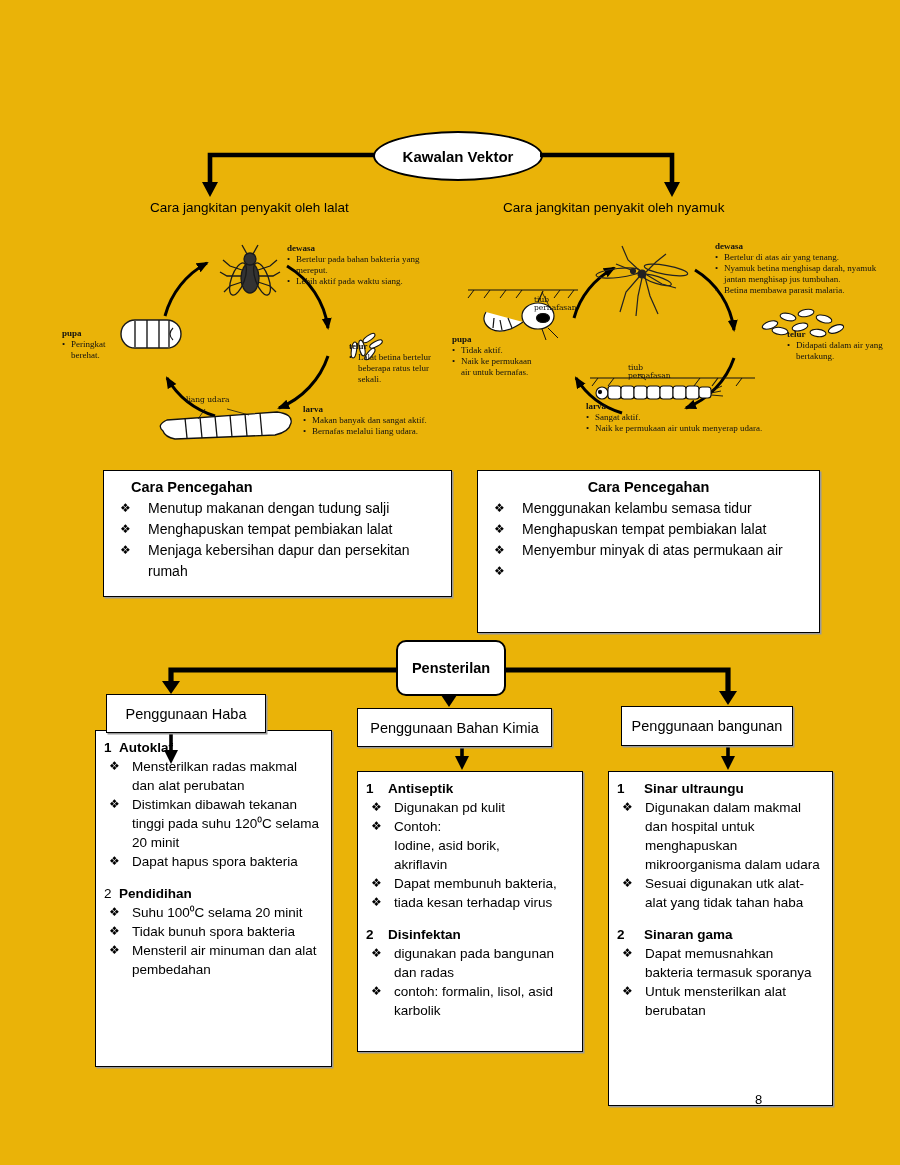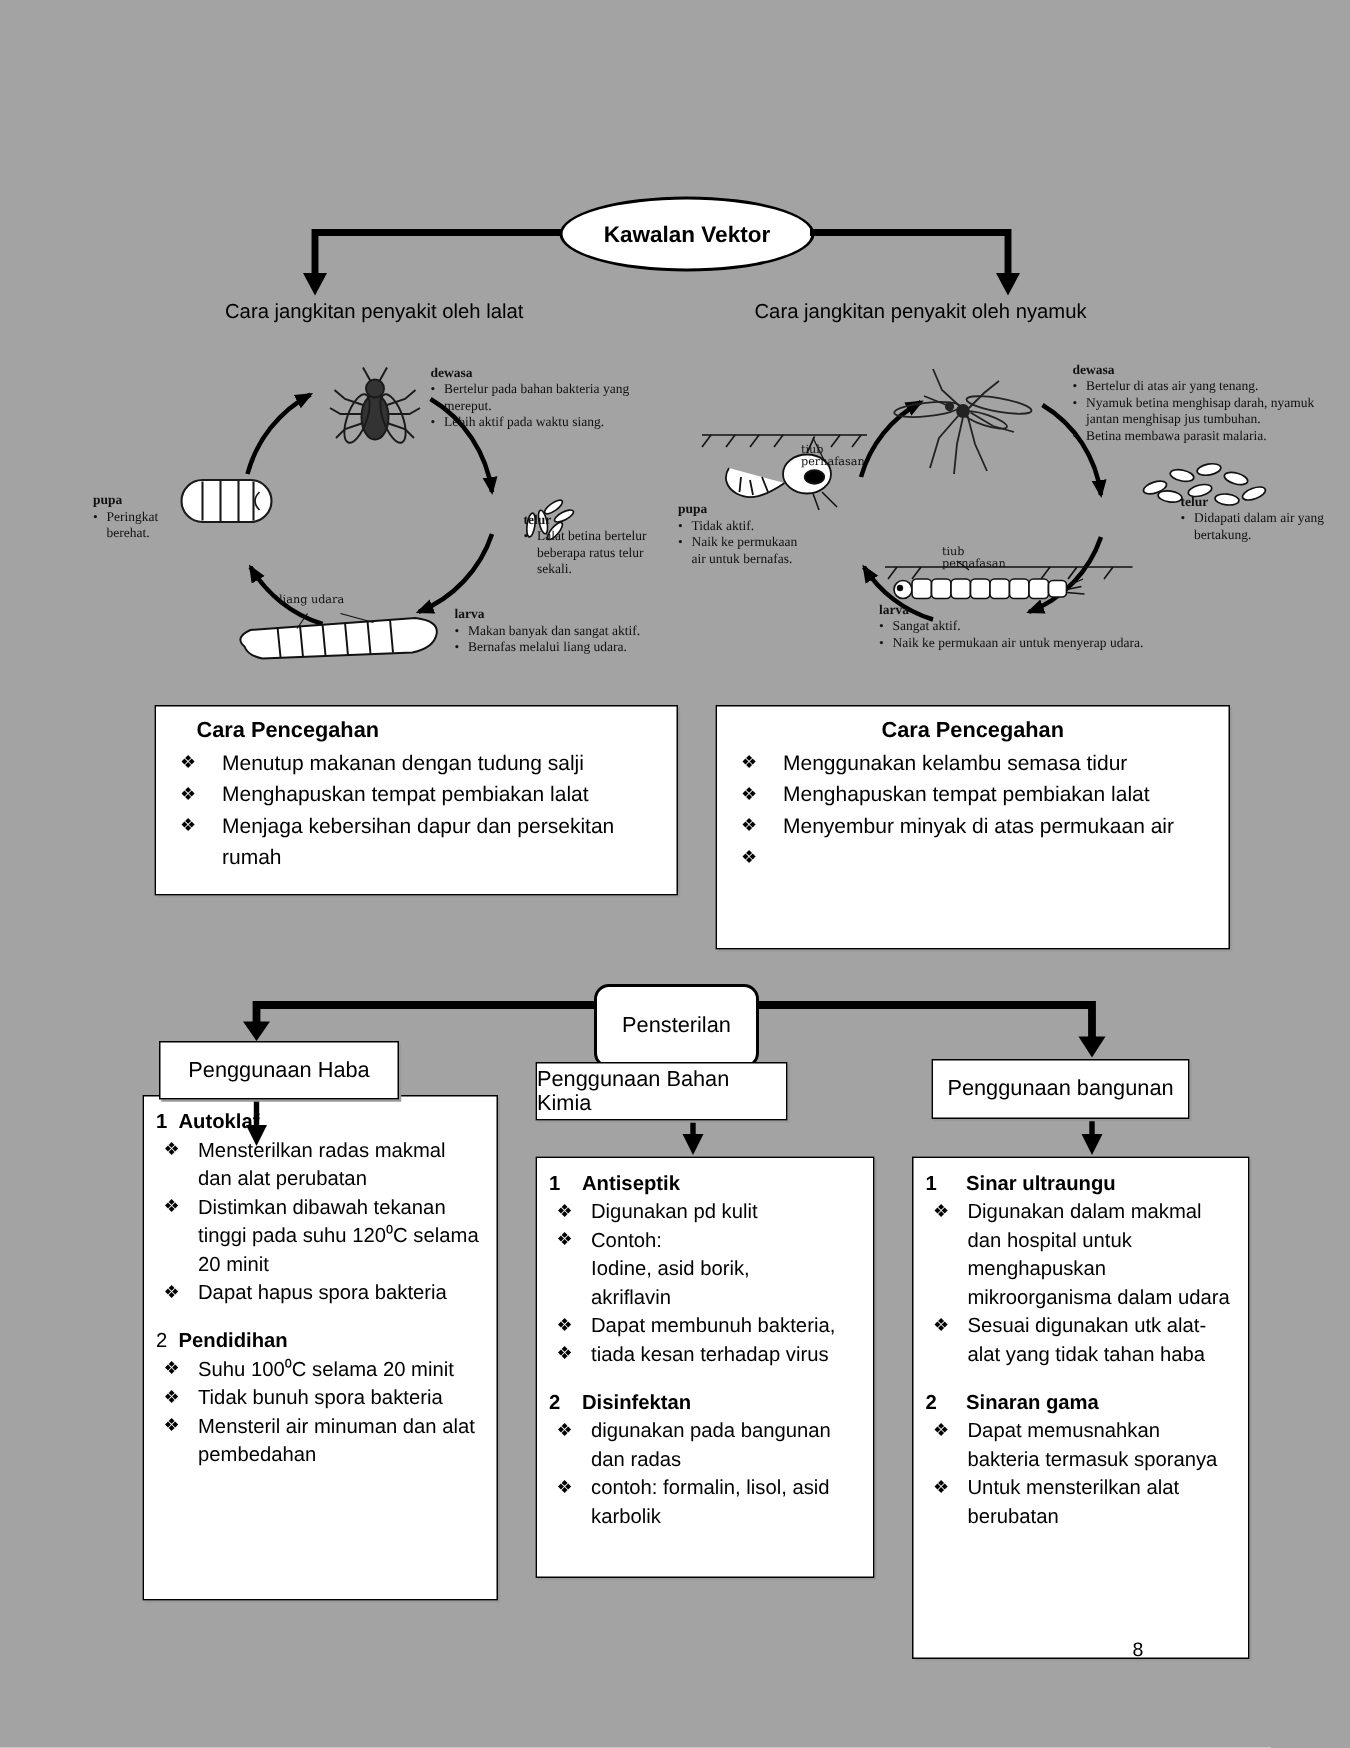--- a/index.html
+++ b/index.html
@@ -1,16 +1,16 @@
 <!DOCTYPE html>
 <html><head>
 <meta charset="utf-8">
 <style>
   html,body{margin:0;padding:0;background:#e8e8e8;}
-  #page{position:relative;width:900px;height:1165px;background:#a3a3a3;overflow:hidden;
+  #page{position:relative;width:900px;height:1165px;background:#eab308;overflow:hidden;
         font-family:"Liberation Sans",sans-serif;color:#000;}
   .abs{position:absolute;}
   svg{display:block;}
 
   
   .oval{left:373px;top:131px;width:166px;height:46px;border:2.6px solid #000;border-radius:50%;
         display:flex;align-items:center;justify-content:center;font-weight:bold;font-size:15px;background:#fff;}
   .branch-label{font-size:13.5px;white-space:nowrap;}
 
   
@@ -24,22 +24,22 @@
   
   .frame{border:1.7px solid #000;background:#fff;box-shadow:1.5px 1.5px 0 #9a9a9a;box-sizing:border-box;}
 
   
   .prev-title{font-weight:bold;font-size:14.5px;margin:8px 0 3px 0;}
   ul.dlist{list-style:none;margin:0;padding:0;font-size:14px;line-height:21px;}
   ul.dlist li{position:relative;padding-left:44px;}
   ul.dlist li .blt{position:absolute;left:16px;top:0;font-size:12px;}
 
   
-  .round-node{left:396px;top:656px;width:106px;height:52px;border:2.2px solid #000;border-radius:10px;
-              display:flex;align-items:center;justify-content:center;font-weight:normal;font-size:14.5px;background:#fff;z-index:3;}
+  .round-node{left:396px;top:640px;width:106px;height:52px;border:2.2px solid #000;border-radius:10px;
+              display:flex;align-items:center;justify-content:center;font-weight:bold;font-size:14.5px;background:#fff;z-index:3;}
   .branch-box{border:1.6px solid #000;background:#fff;display:flex;align-items:center;justify-content:center;
               font-size:14.5px;box-shadow:1.5px 1.5px 0 #9a9a9a;box-sizing:border-box;z-index:3;}
 
   
   .detail-box{padding:7px 8px 6px 8px;font-size:13.5px;line-height:19px;}
   .sec-head{font-weight:bold;}
   .sec-head .sec-num{display:inline-block;}
   .gap-s .sec-num{width:15px;}
   .gap-m .sec-num{width:22px;}
   .gap-l .sec-num{width:27px;}
@@ -305,21 +305,21 @@
         <li><span class="blt">❖</span></li>
       </ul>
   </div>
 
   <div class="abs round-node">
     <span>Pensterilan</span>
   </div>
   <div class="abs branch-box" style="left:106px;top:694px;width:160px;height:39px;">
     <span>Penggunaan Haba</span>
   </div>
-  <div class="abs branch-box" style="left:357px;top:708px;width:168px;height:39px;">
+  <div class="abs branch-box" style="left:357px;top:708px;width:195px;height:39px;">
     <span>Penggunaan Bahan Kimia</span>
   </div>
   <div class="abs branch-box" style="left:621px;top:706px;width:172px;height:40px;">
     <span>Penggunaan bangunan</span>
   </div>
 
   <div class="abs frame detail-box gap-s" style="left:95px;top:730px;width:237px;height:337px;">
     <div class="sec-head">
       <span class="sec-num">1</span><span>Autoklaf</span>
     </div>

